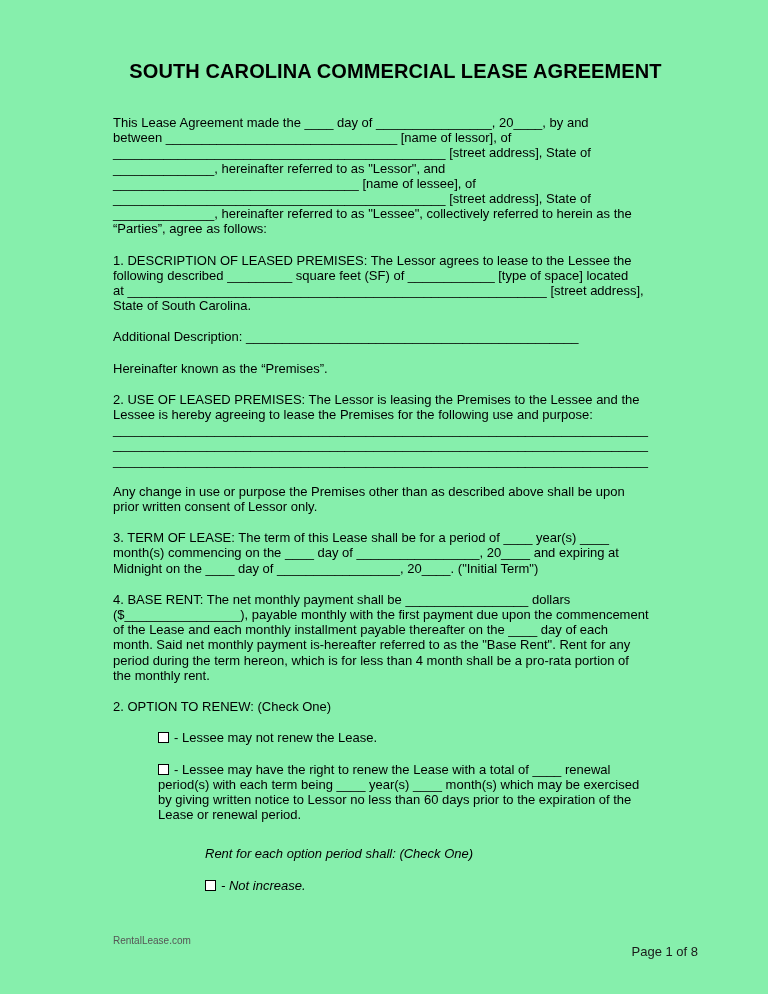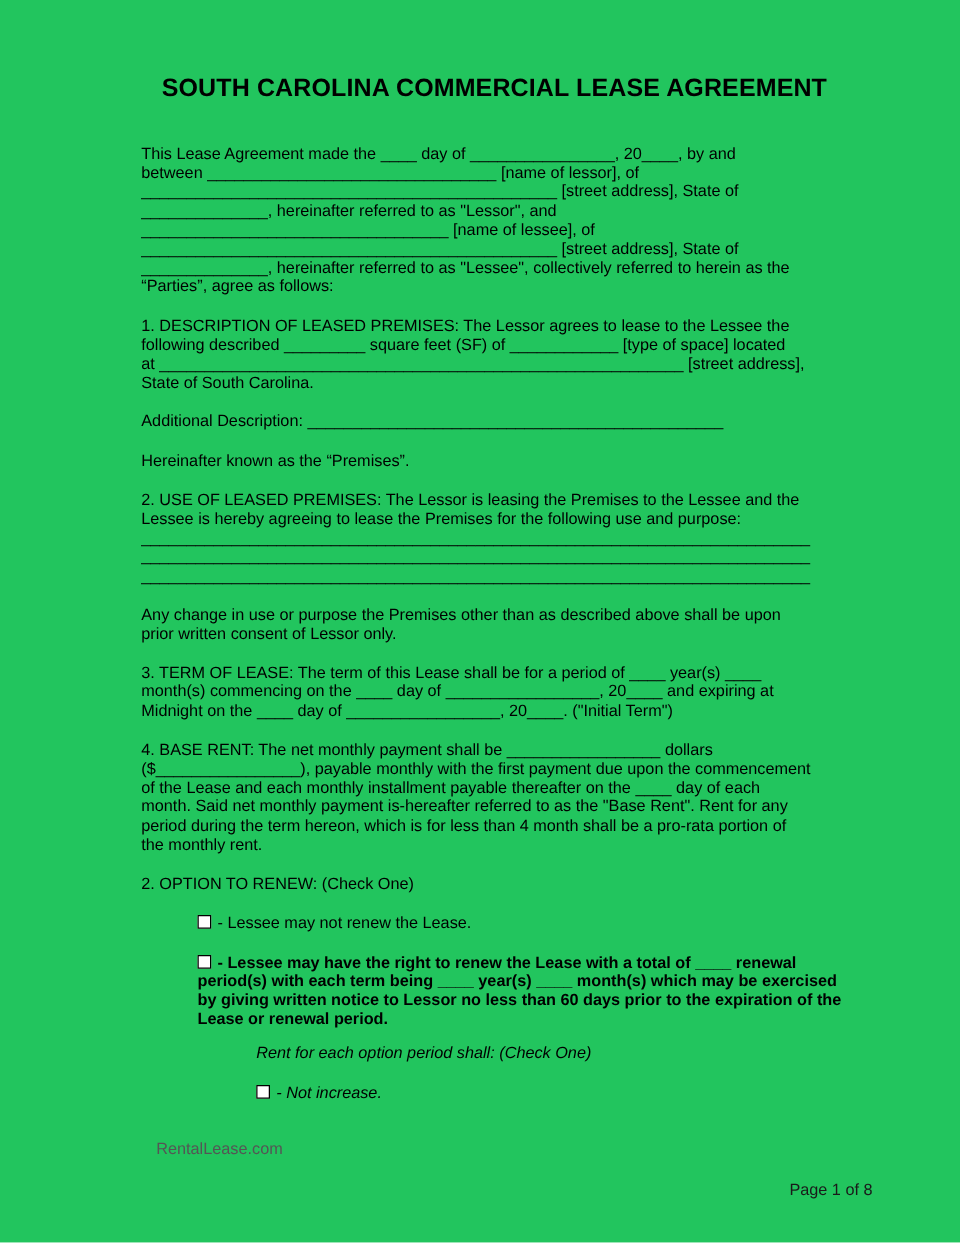--- a/index.html
+++ b/index.html
@@ -1,52 +1,52 @@
 <!DOCTYPE html>
 <html><head>
 <meta charset="utf-8">
 <style>
   html, body { margin:0; padding:0; background:#ffffff; }
   .page {
     position:relative;
     width:768px; height:994px;
     box-sizing:border-box;
-    background:#22c55e;
+    background:#86efac;
     font-family:"Liberation Sans", sans-serif;
     font-size:13px;
     line-height:15.2px;
     color:#000000;
     padding:58px 100px 16px 113px;
     overflow:hidden;
   }
   .title {
     font-size:20px;
     line-height:26px;
     font-weight:bold;
     text-align:center;
     margin:0 -10px 31px 0;
     letter-spacing:0.1px;
   }
   .block { margin:0 0 16px 0; }
-  .block.gap20 { margin-bottom:12px;font-weight:bold; }
+  .block.gap20 { margin-bottom:24px; }
   .ln { white-space:pre; }
   .ln b { font-weight:normal; }
   .indent1 { margin-left:45px; }
   .indent2 { margin-left:92px;font-style:italic; }
   .cbox {
     display:inline-block;
     width:9px; height:9px;
     border:1.4px solid #000;
     margin-right:5px;
     vertical-align:-1px;
     background:#fff;
   }
   .footer-left {
-    position:absolute; left:113px; top:911px;
-    font-size:13px; color:#555555;margin-left:12px;
+    position:absolute; left:113px; top:933px;
+    font-size:10px; color:#555555;
   }
   .footer-right {
     position:absolute; right:70px; top:944px;
     font-size:13px; color:#1a1a1a;
   }
 </style>
 </head>
 <body>
 
 <div class="page">

